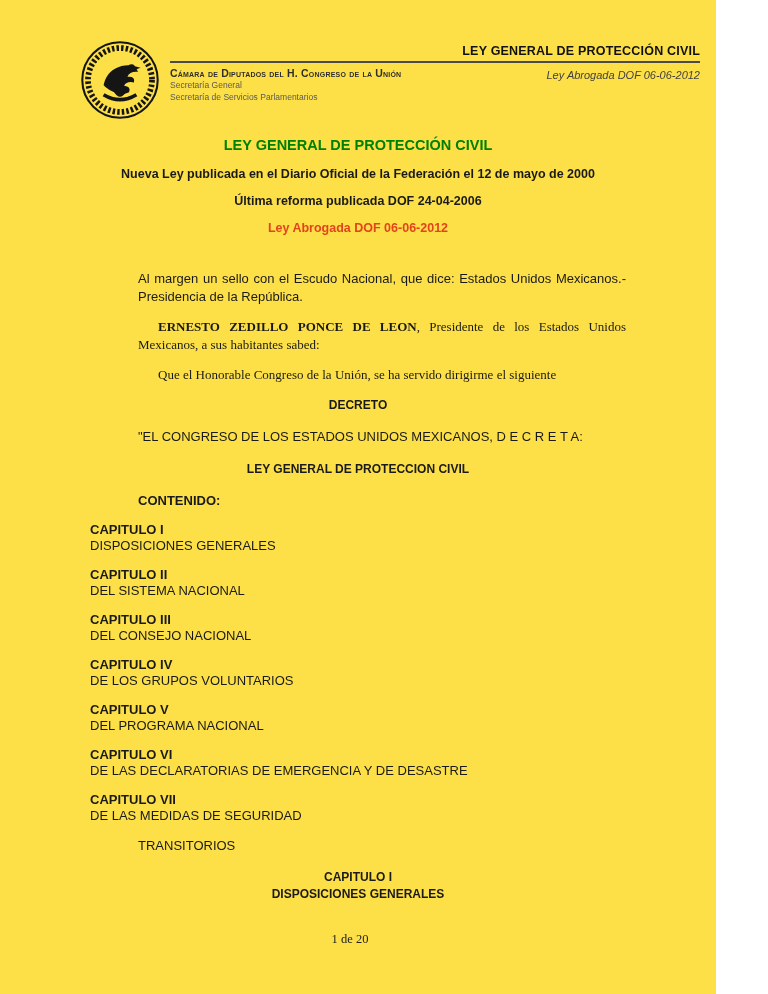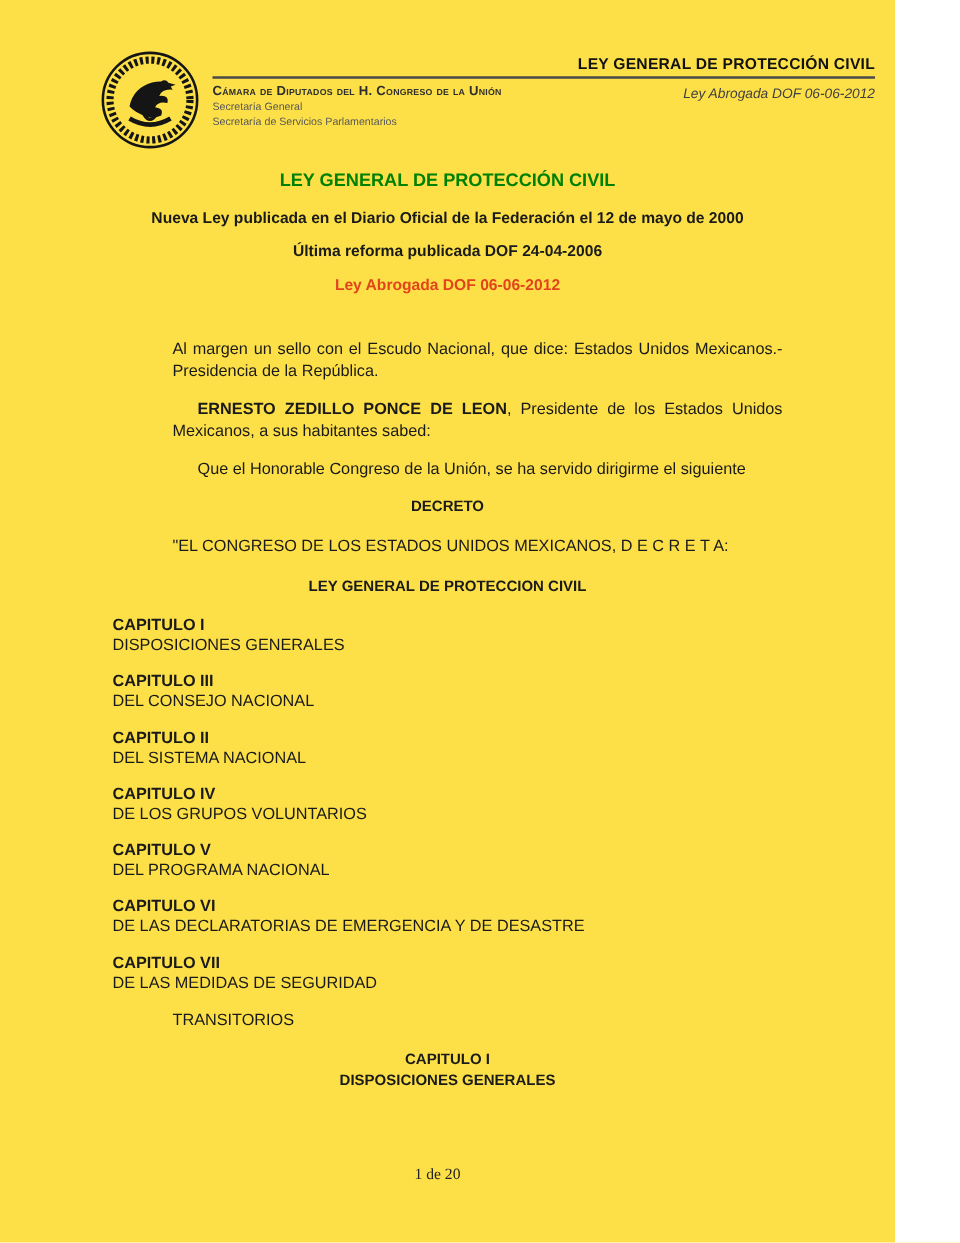--- a/index.html
+++ b/index.html
@@ -89,21 +89,21 @@
   .cb{
     text-align:center;
     font-weight:bold;
     font-size:12.5px;
     line-height:15px;
     margin-bottom:12px;
   }
   .cb.red{color:var(--red); margin-bottom:34px;}
   p{margin-bottom:12px;margin-left:48px;}
   .just{text-align:justify;}
-  .ind{text-indent:20px;}
+  .ind{text-indent:20px;font-family:Liberation Serif, serif;}
   .b{font-weight:bold;}
   .h-center{
     text-align:center;
     font-weight:bold;
     font-size:12px;
     margin-bottom:14px;
   }
   .mb14{margin-bottom:14px;}
   .chapter{
     margin-bottom:13px;
@@ -169,32 +169,33 @@
     <p class="just ind"><span class="b">ERNESTO ZEDILLO PONCE DE LEON</span><span>, Presidente de los Estados Unidos Mexicanos, a sus habitantes sabed:</span></p>
 
     <p class="ind">Que el Honorable Congreso de la Unión, se ha servido dirigirme el siguiente</p>
 
     <div class="h-center">DECRETO</div>
 
     <p class="mb14">"EL CONGRESO DE LOS ESTADOS UNIDOS MEXICANOS, D E C R E T A:</p>
 
     <div class="h-center">LEY GENERAL DE PROTECCION CIVIL</div>
 
+    <p class="b">CONTENIDO:</p>
 
     <div class="chapter">
       <span class="b">CAPITULO I</span>
       <span>DISPOSICIONES GENERALES</span>
     </div>
     <div class="chapter">
+      <span class="b">CAPITULO II</span>
+      <span>DEL SISTEMA NACIONAL</span>
+    </div>
+    <div class="chapter">
       <span class="b">CAPITULO III</span>
       <span>DEL CONSEJO NACIONAL</span>
-    </div>
-    <div class="chapter">
-      <span class="b">CAPITULO II</span>
-      <span>DEL SISTEMA NACIONAL</span>
     </div>
     <div class="chapter">
       <span class="b">CAPITULO IV</span>
       <span>DE LOS GRUPOS VOLUNTARIOS</span>
     </div>
     <div class="chapter">
       <span class="b">CAPITULO V</span>
       <span>DEL PROGRAMA NACIONAL</span>
     </div>
     <div class="chapter">

